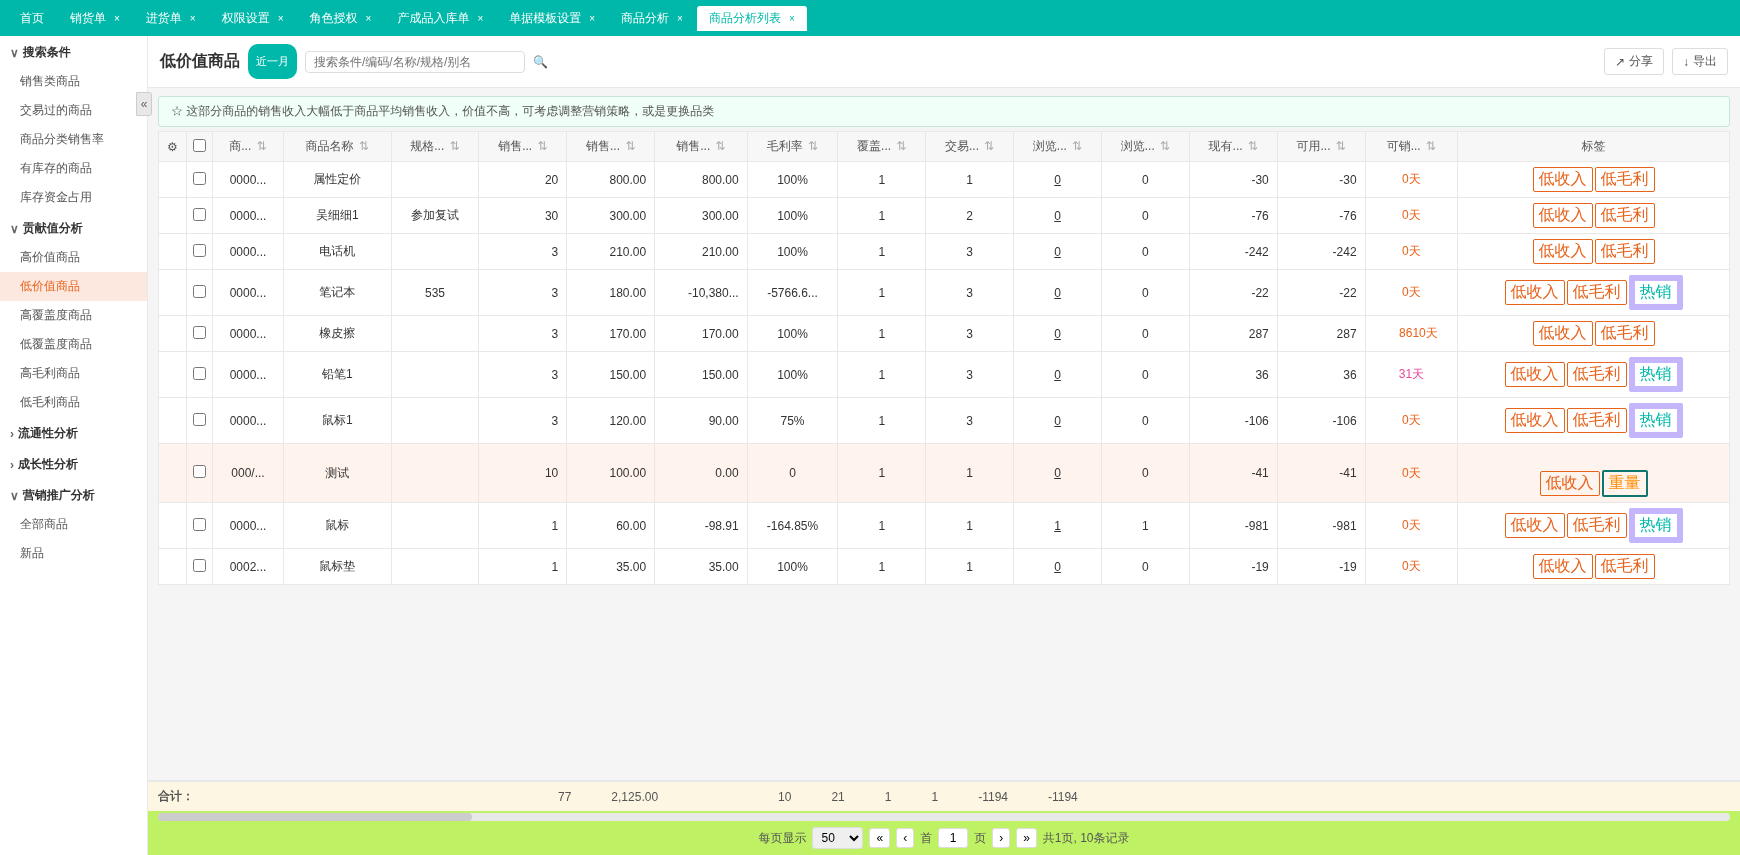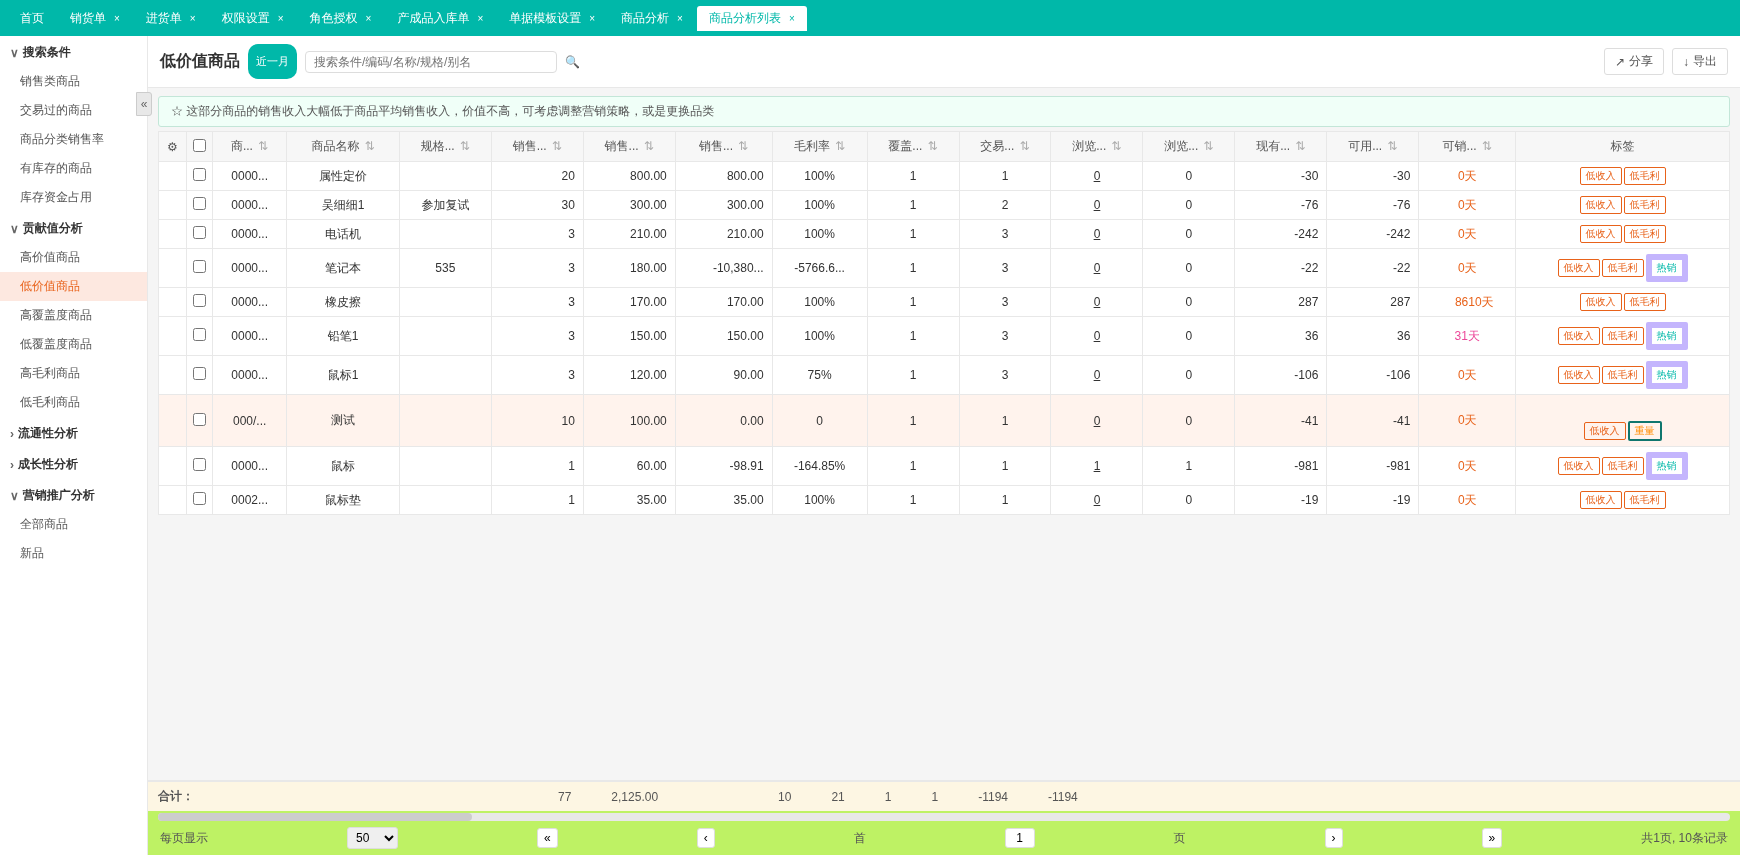--- a/index.html
+++ b/index.html
@@ -87,21 +87,21 @@
       background: #00b8a9;
       color: #fff;
       padding: 10px 8px;
       border-radius: 10px;
       font-size: 11px;
     }
     .search-box {
       border: 1px solid #ddd;
       border-radius: 4px;
       padding: 3px 8px;
-      width: 252px;
+      width: 220px;
       outline: none;
       color: #999;
     }
     .search-icon { color: #ff7043; cursor: pointer; }
     .header-actions { margin-left: auto; display: flex; gap: 8px; }
     .action-btn {
       border: 1px solid #ddd;
       background: #fff;
       padding: 4px 10px;
       border-radius: 3px;
@@ -155,21 +155,21 @@
       padding: 5px 6px;
       text-align: center;
       color: #333;
       white-space: nowrap;
     }
     tr.highlight td { background: #fff3ed; }
     .tag {
       display: inline-block;
       padding: 1px 5px;
       border-radius: 2px;
-      font-size: 10px;
+      font-size: 16px;
       margin: 0 1px;
     }
     .tag-red { color: #e8621a; border: 1px solid #e8621a; }
     .tag-orange { color: #ff8c00; border: 2px solid #0f766e; margin-top: 21px; }
     .tag-green { color: #00b8a9; border: 6px solid #c4b5fd; }
     .underline-link { text-decoration: underline; cursor: pointer; }
     td.num { text-align: right; padding-right: 8px; }
 
     
     .table-footer {
@@ -180,21 +180,21 @@
       display: flex;
       align-items: center;
       padding: 6px 10px;
       background: #fdf6e3;
       border-top: 1px solid #e8e8e8;
     }
     .total-label { font-weight: bold; color: #555; min-width: 60px; }
     .pagination {
       display: flex;
       align-items: center;
-      justify-content: space-between;
+      justify-content: center;
       padding: 6px 12px;
       gap: 6px;
       color: #555;
     }
     .page-size-select {
       border: 1px solid #ddd;
       padding: 2px 4px;
       border-radius: 3px;
     }
     .page-btn {

